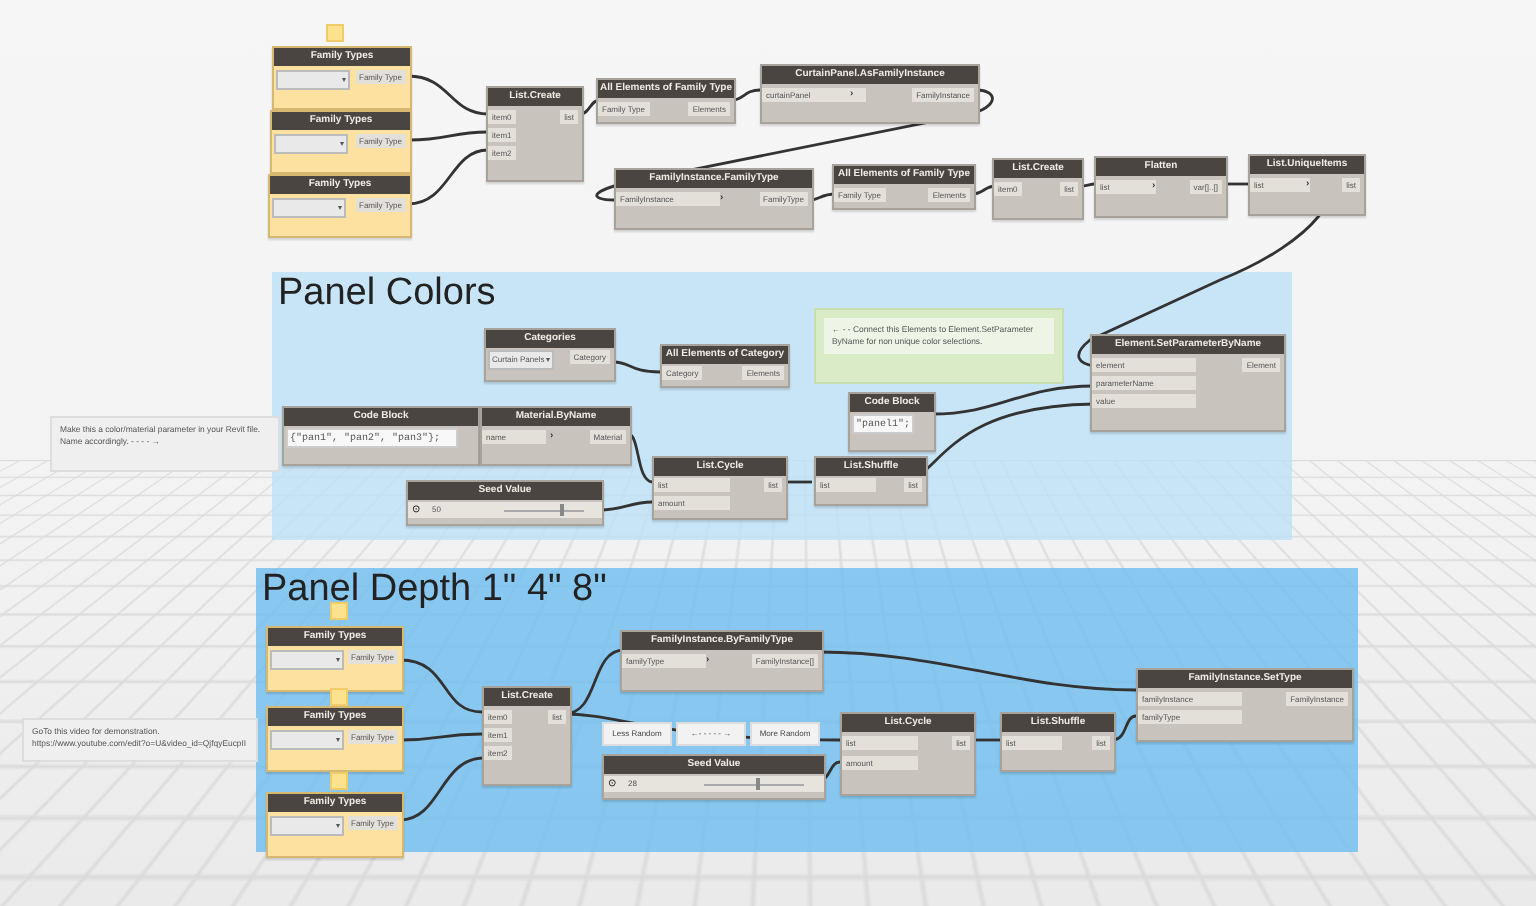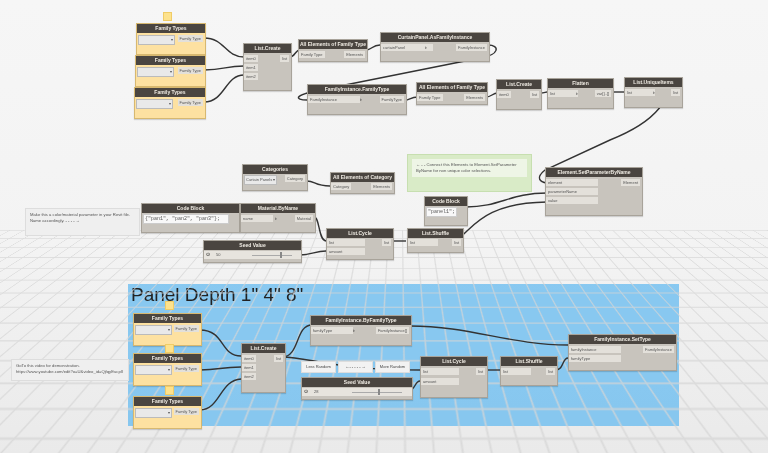--- a/index.html
+++ b/index.html
@@ -37,20 +37,23 @@
   svg.wires{position:absolute;left:0;top:0;}
   .code{position:absolute;left:1px;top:10px;right:10px;height:8px;background:#f8f8f8;border:1px solid #ccc;font-family:"Liberation Mono",monospace;font-size:5px;line-height:8px;color:#555;padding-left:1px;white-space:nowrap;overflow:hidden;}
   .btn{position:absolute;height:10px;background:#f2f2f2;border:1px solid #ddd;font-size:4px;line-height:10px;text-align:center;color:#444;}
 </style>
 </head>
 <body>
 
 <div class="canvas">
   <div class="grid"></div>
 
+  <div class="group colors">
+    <div class="group-title">Panel Colors</div>
+  </div>
   <div class="group depth">
     <div class="group-title">Panel Depth 1" 4" 8"</div>
   </div>
 
   <svg class="wires" width="768" height="453">
     <g fill="none" stroke="#333" stroke-width="1.4">
       <path d="M204,38 C225,38 225,57 244,57"></path>
       <path d="M204,70 C225,70 225,66 244,66"></path>
       <path d="M204,102 C225,102 225,75 244,75"></path>
       <path d="M290,57 C295,57 295,50 300,50"></path>

